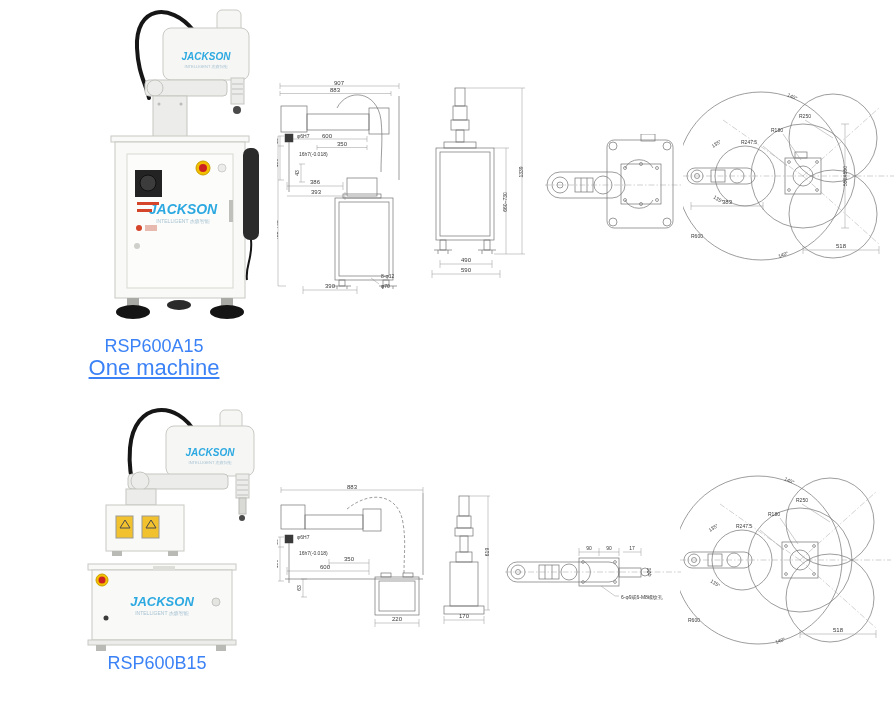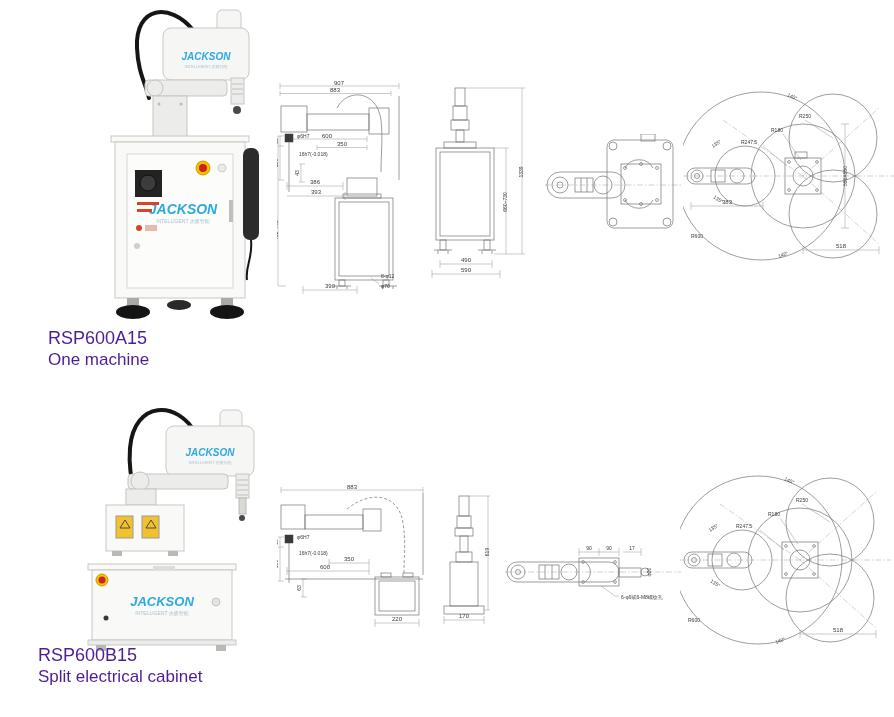--- a/index.html
+++ b/index.html
@@ -13,23 +13,23 @@
   .dim{font-size:6px;fill:#3a3a3a;}
   .dims{font-size:5px;fill:#3a3a3a;}
   .cl{stroke-dasharray:6 2 1.5 2;stroke:#9a9a9a;stroke-width:0.45;fill:none;}
   .dash{stroke-dasharray:3 2;}
   .phb{fill:#f6f6f4;stroke:#c9c9c5;stroke-width:1;}
   .phb2{fill:#ececea;stroke:#c5c5c1;stroke-width:1;}
   .phb3{fill:#f9f9f7;stroke:#c8c8c4;stroke-width:1;}
   .cable{fill:none;stroke:#161616;stroke-width:4;stroke-linecap:round;}
   .logo{fill:#2da9e1;font-weight:bold;font-style:italic;}
   .tag{fill:#a8c4d4;}
-  .cap{position:absolute;text-align:left;color:#4c1d95;}
+  .cap{position:absolute;text-align:center;color:#3b82f6;margin-top:8px;}
   .cap .nm{font-size:18px;line-height:22px;}
-  .cap .sub{font-size:17px;line-height:21px;}
+  .cap .sub{font-size:22px;line-height:21px;text-decoration:underline;}
 </style>
 </head>
 <body>
 
 <svg class="abs" style="left:75px;top:0px" width="190" height="330" viewBox="0 0 190 330">
   <g>
     <path class="cable" d="M118,30 C95,2 60,6 62,48 C63,72 70,82 74,98"></path>
     <rect class="phb" x="142" y="10" width="24" height="26" rx="5"></rect>
     <rect class="phb" x="88" y="28" width="86" height="52" rx="8"></rect>
     <text class="logo" x="131" y="60" font-size="10" text-anchor="middle">JACKSON</text>
@@ -256,21 +256,20 @@
     <circle cx="158" cy="206" r="4" fill="#e4e4e0" stroke="#c5c5c1"></circle>
     <circle cx="48" cy="222" r="2.5" fill="#3a3a3a"></circle>
     <rect x="30" y="244" width="148" height="5" fill="#ececea" stroke="#c8c8c4"></rect>
     <rect x="38" y="249" width="10" height="6" fill="#b9b9b5"></rect>
     <rect x="158" y="249" width="10" height="6" fill="#b9b9b5"></rect>
   </g>
 </svg>
 
 <div class="cap" style="left:38px;top:644px;width:238px">
   <div class="nm">RSP600B15</div>
-  <div class="sub">Split electrical cabinet</div>
 </div>
 
 <svg class="abs" style="left:277px;top:483px" width="156" height="146" viewBox="0 0 156 146">
   <g class="lnt">
     <path d="M4,4 v6 M146,4 v6 M4,7 h142"></path>
     <path d="M1,54 h6 M1,64 h6 M3,54 v10"></path>
     <path d="M3,64 v34 M1,98 h6"></path>
     <path d="M10,88 h82 M10,84 v8 M92,84 v8"></path>
     <path d="M52,80 h40 M52,76 v8 M92,76 v8"></path>
     <path d="M26,96 v18 M24,96 h6 M24,114 h6"></path>

